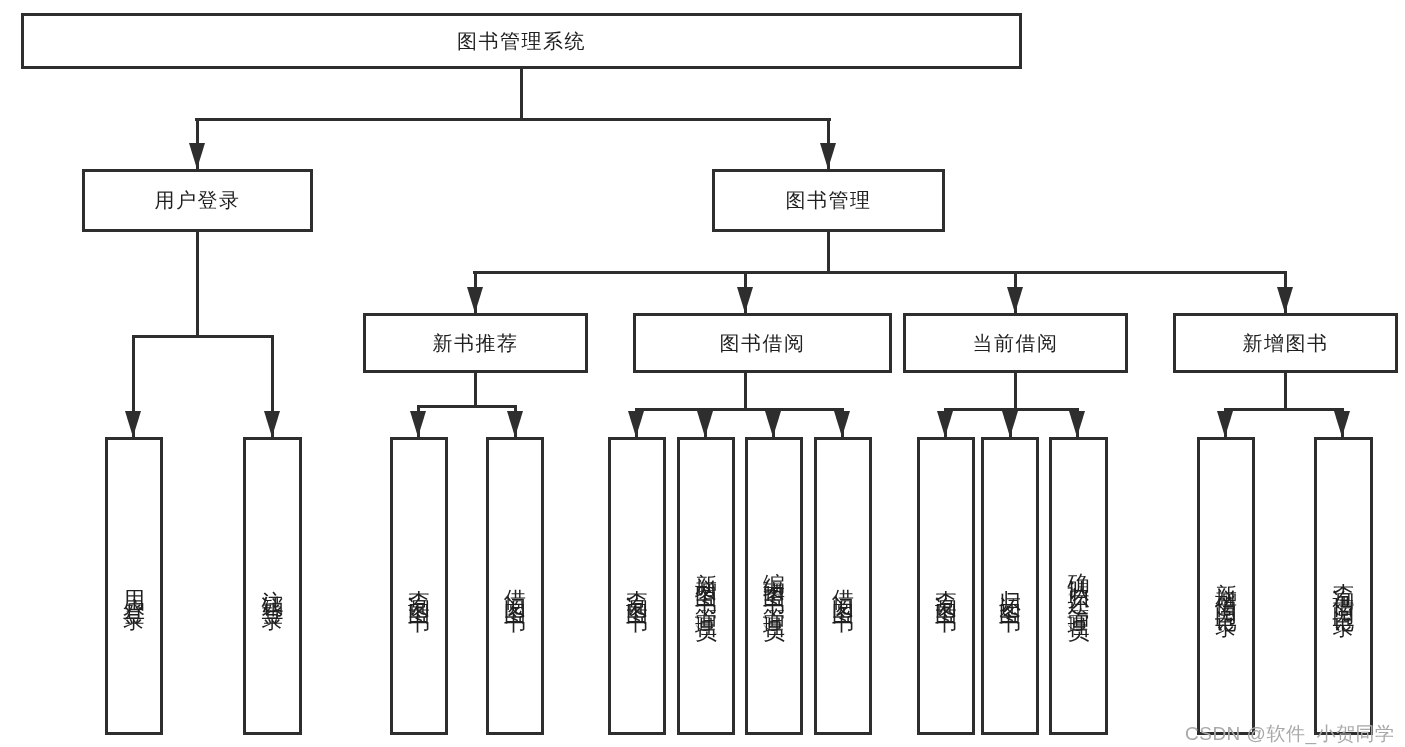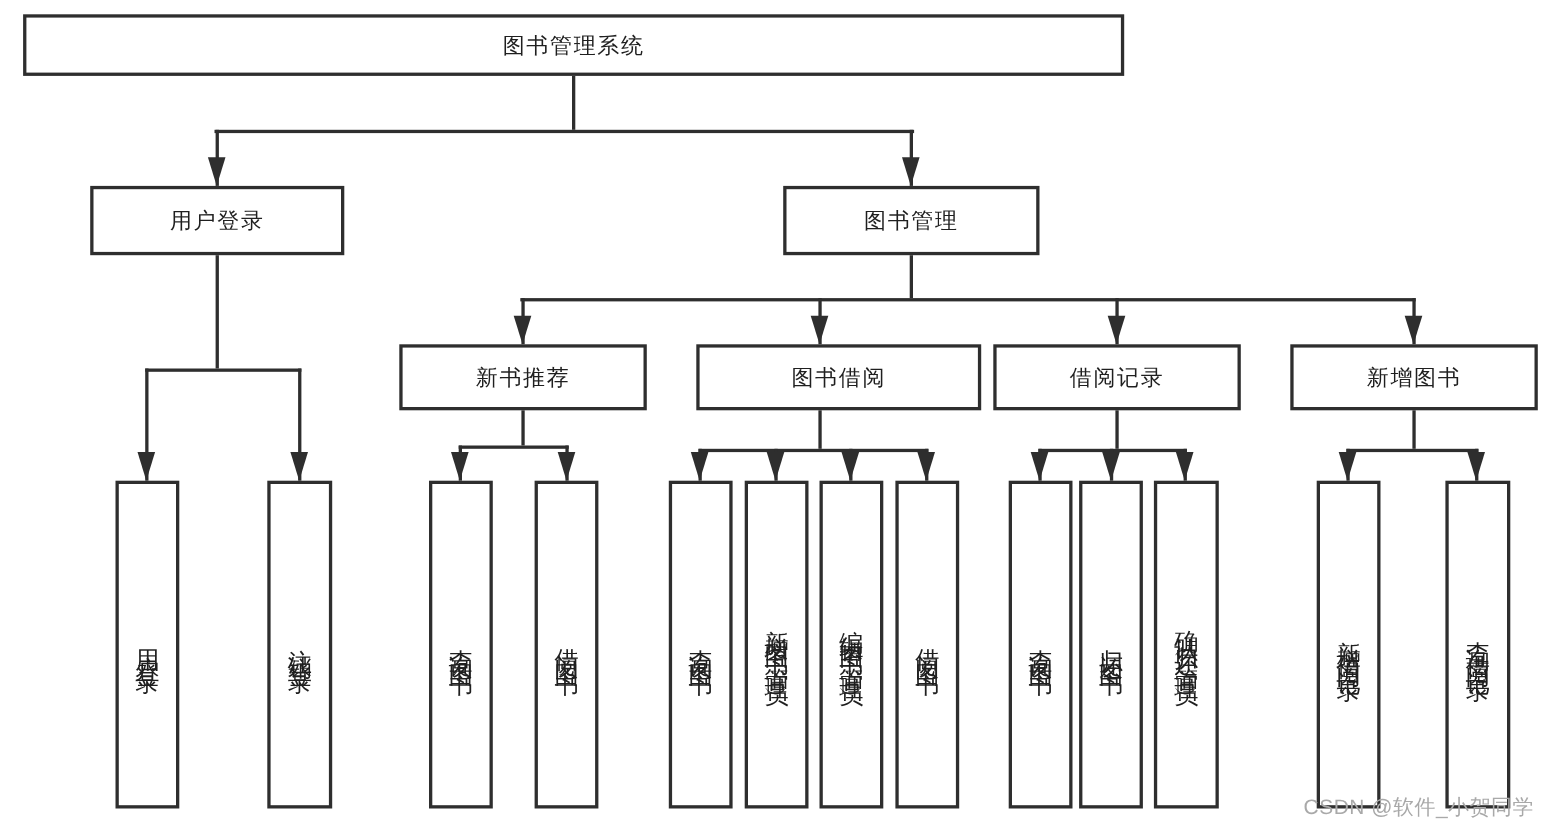--- a/index.html
+++ b/index.html
@@ -53,21 +53,21 @@
     <span class="lbl">图书管理</span>
   </div>
 
   <div class="node h-node" style="left:363px;top:313px;width:225px;height:60px">
     <span class="lbl">新书推荐</span>
   </div>
   <div class="node h-node" style="left:633px;top:313px;width:259px;height:60px">
     <span class="lbl">图书借阅</span>
   </div>
   <div class="node h-node" style="left:903px;top:313px;width:225px;height:60px">
-    <span class="lbl">借阅记录</span>
+    <span class="lbl">当前借阅</span>
   </div>
   <div class="node h-node" style="left:1173px;top:313px;width:225px;height:60px">
     <span class="lbl">新增图书</span>
   </div>
 
   <div class="node v-node" style="left:105px;top:437px;width:58px;height:298px">
     <span class="lbl">用户登录</span>
   </div>
   <div class="node v-node" style="left:243px;top:437px;width:59px;height:298px">
     <span class="lbl">注销登录</span>

